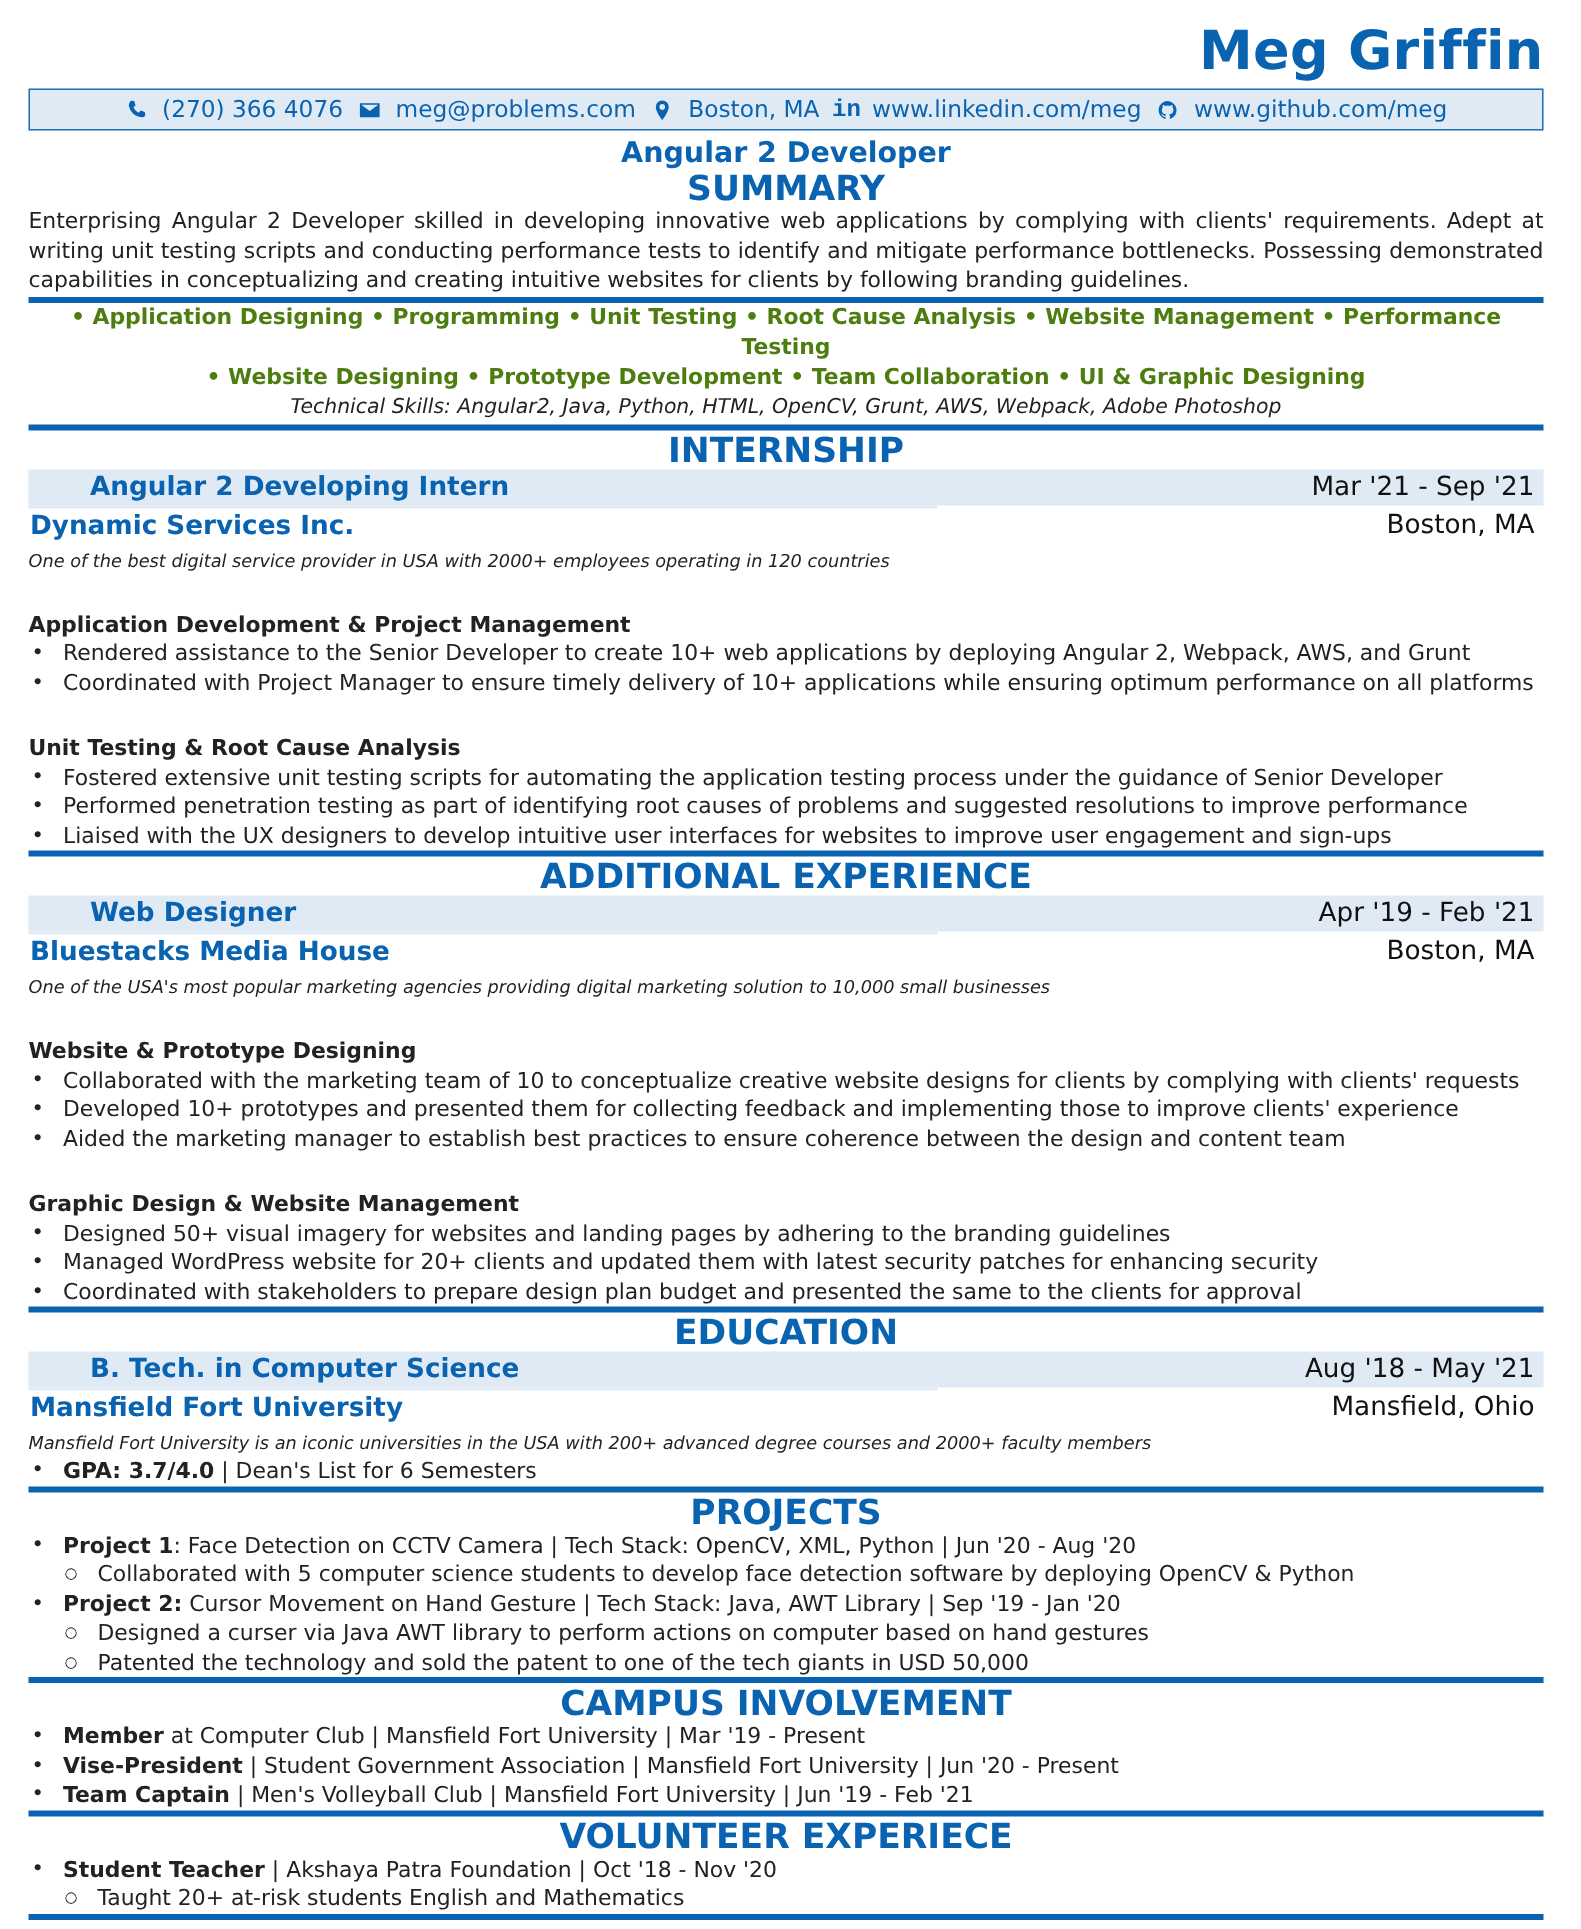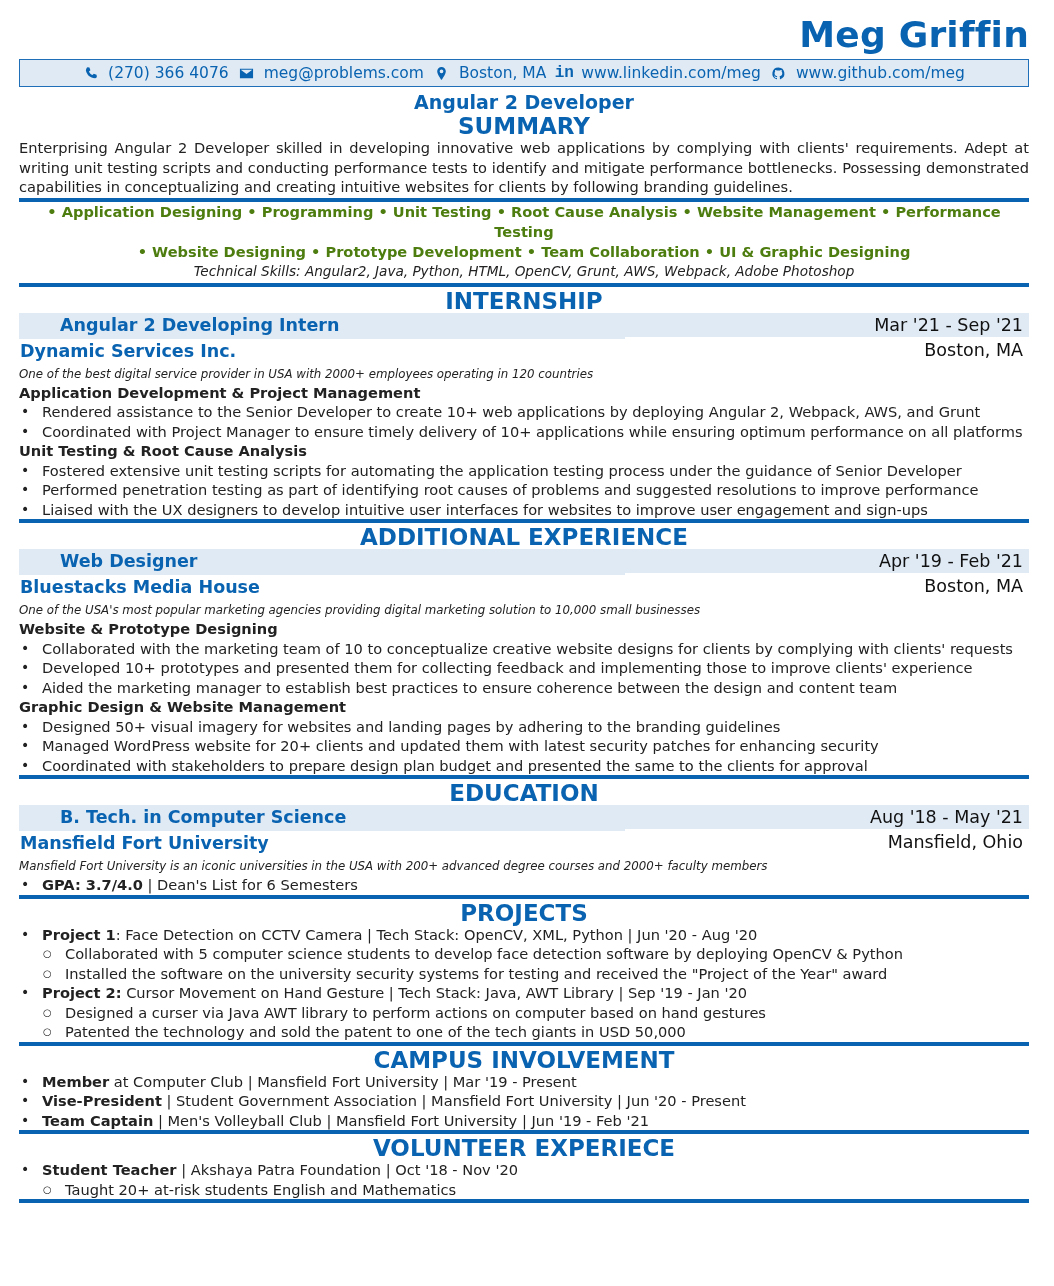--- a/index.html
+++ b/index.html
@@ -20,21 +20,21 @@
   .tech { text-align: center; font-style: italic; font-size: 13.6px; line-height: 19px; color: #222; }
   .job-head { position: relative; height: 26px; }
   .job-band { position: absolute; left: 0; top: 0; width: 1010px; height: 24px; background: #dfeaf5; }
   .job-band2 { position: absolute; left: 0; top: 24px; width: 606px; height: 2px; background: #dfeaf5; }
   .job-title { position: absolute; left: 1px; top: 1px; color: #0a63b0; font-weight: bold; font-size: 17.5px; line-height: 22px; margin-left: 40px; }
   .job-date { position: absolute; right: 6px; top: 1px; font-size: 17.5px; line-height: 22px; color: #111; }
   .co-row { position: relative; height: 26px; }
   .co-name { position: absolute; left: 1px; top: 1px; color: #0a63b0; font-weight: bold; font-size: 17.5px; line-height: 22px; }
   .co-loc { position: absolute; right: 6px; top: 0px; font-size: 17.5px; line-height: 22px; color: #111; }
   .co-desc { font-style: italic; font-size: 11.8px; line-height: 17px; color: #222; margin-top: 1px; }
-  .sub { font-weight: bold; font-size: 14.6px; line-height: 19.5px; color: #222; }
+  .sub { font-weight: bold; font-size: 14.6px; line-height: 19.5px; color: #222; margin-top: 24px; }
   ul.b { list-style: none; }
   ul.b li { position: relative; padding-left: 23px; font-size: 14.6px; line-height: 19.5px; color: #222; white-space: nowrap; }
   ul.b li::before { content: "•"; position: absolute; left: 2px; top: 0; font-size: 14px; }
   ul.c li { position: relative; padding-left: 46px; font-size: 14.6px; line-height: 19.5px; color: #222; white-space: nowrap; list-style: none; }
   ul.c li::before { content: "○"; position: absolute; left: 24px; top: 0; font-size: 10px; line-height: 19.5px; }
   b { font-weight: bold; }
 </style>
 </head>
 <body>
 
@@ -159,21 +159,20 @@
     <li><b>GPA: 3.7/4.0</b><span> | Dean's List for 6 Semesters</span></li>
   </ul>
   <div class="rule"></div>
 
   <div class="sec-title" style="margin-top:2px;">PROJECTS</div>
   <ul class="b">
     <li><b>Project 1</b><span>: Face Detection on CCTV Camera | Tech Stack: OpenCV, XML, Python | Jun '20 - Aug '20</span></li>
   </ul>
   <ul class="c">
     <li>Collaborated with 5 computer science students to develop face detection software by deploying OpenCV &amp; Python</li>
-    <li>Installed the software on the university security systems for testing and received the "Project of the Year" award</li>
   </ul>
   <ul class="b">
     <li><b>Project 2:</b><span> Cursor Movement on Hand Gesture | Tech Stack: Java, AWT Library | Sep '19 - Jan '20</span></li>
   </ul>
   <ul class="c">
     <li>Designed a curser via Java AWT library to perform actions on computer based on hand gestures</li>
     <li>Patented the technology and sold the patent to one of the tech giants in USD 50,000</li>
   </ul>
   <div class="rule"></div>
 

